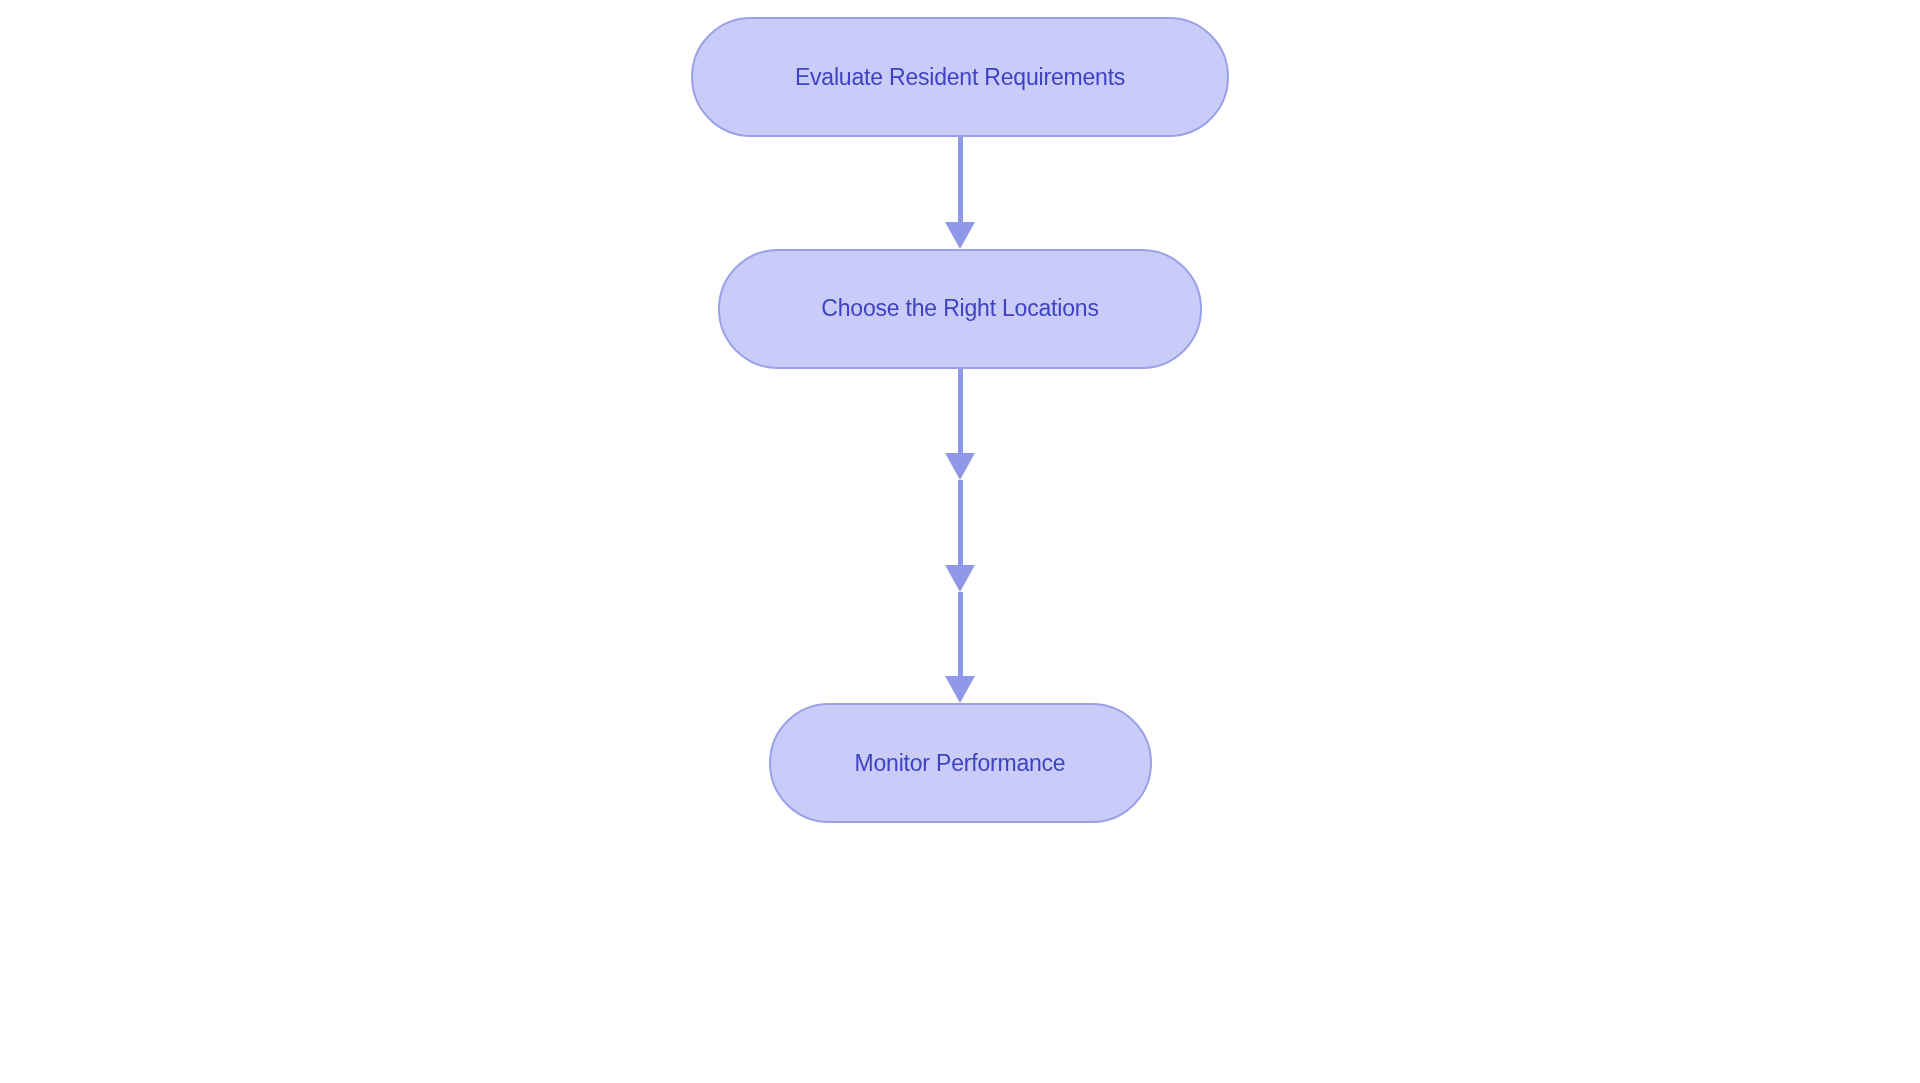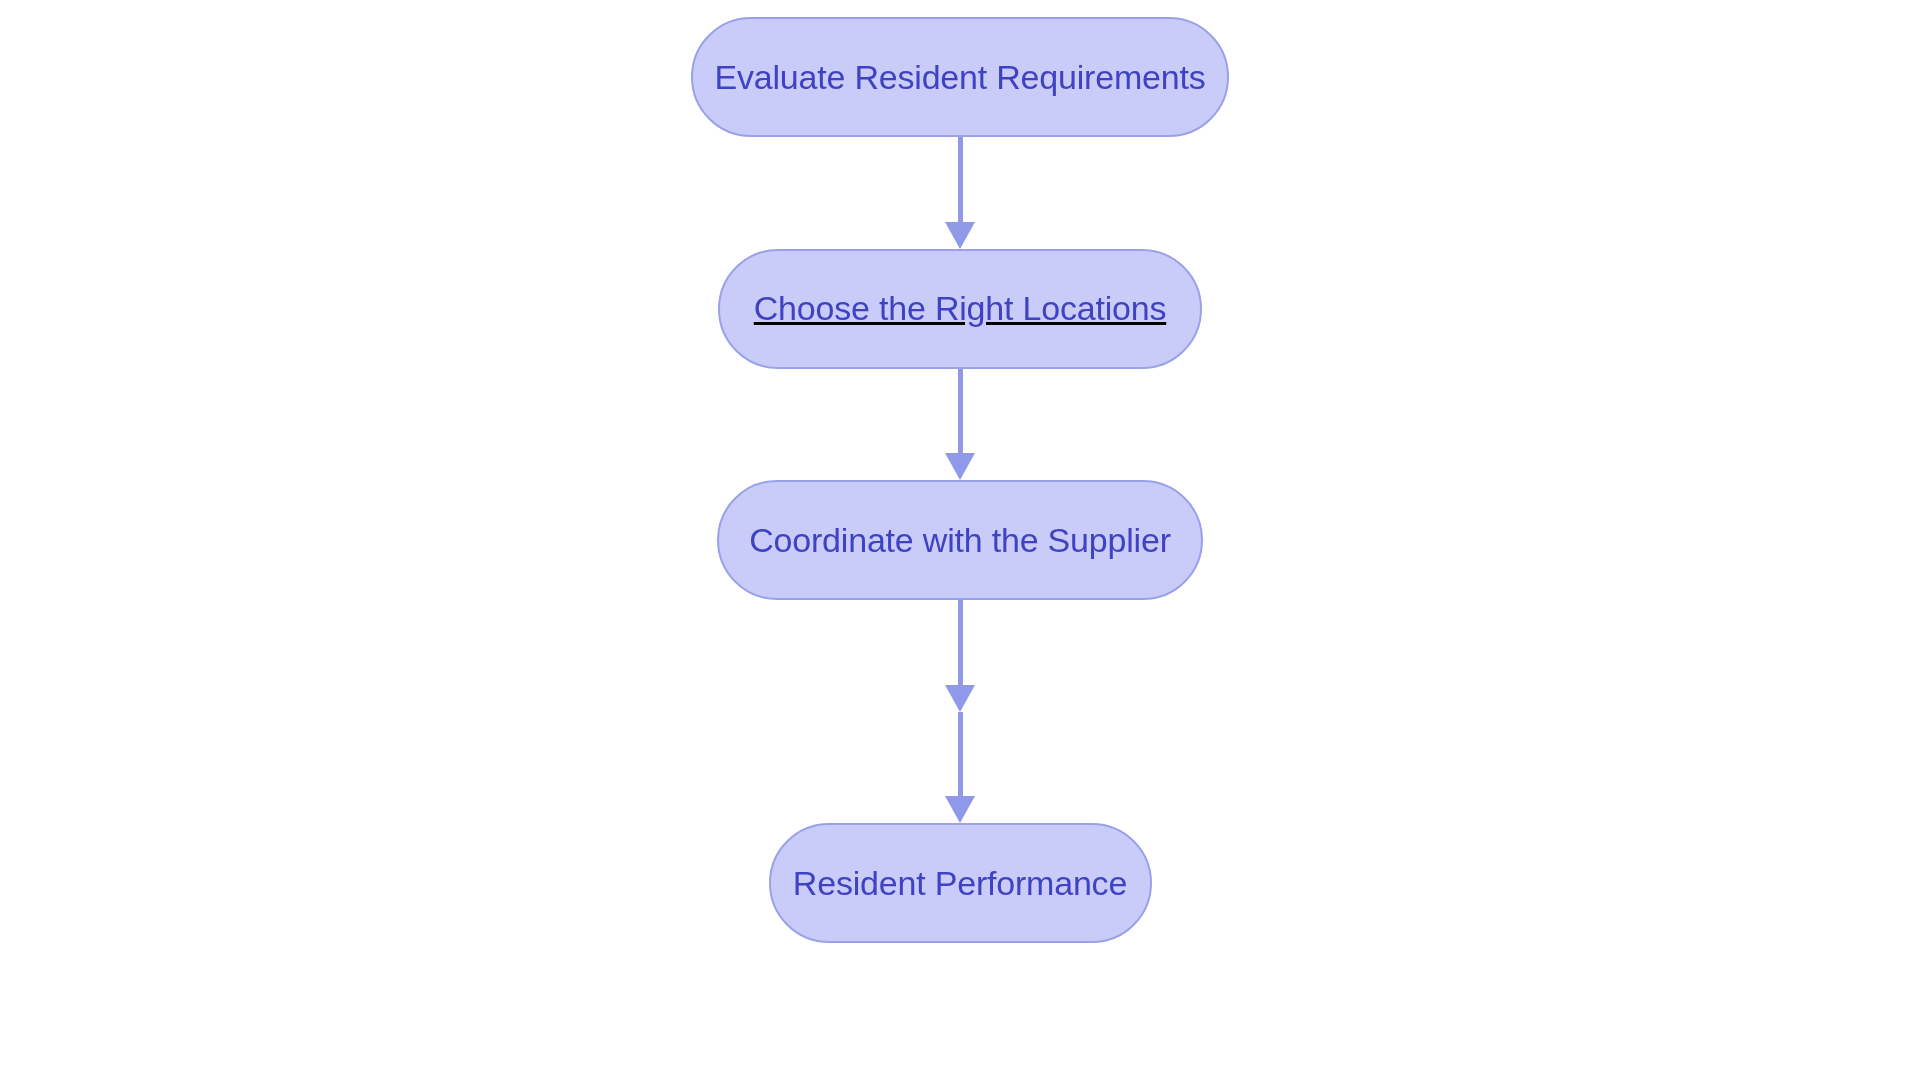--- a/index.html
+++ b/index.html
@@ -31,28 +31,28 @@
     border-radius: 60px;
     background: var(--node-fill);
     border: 2px solid var(--node-border);
     display: flex;
     align-items: center;
     justify-content: center;
     flex: 0 0 auto;
   }
   .node-label {
     color: var(--node-text);
-    font-size: 34px;
+    font-size: 23px;
     font-weight: 400;
     letter-spacing: -0.2px;
     white-space: nowrap;
     text-align: left;
   }
   .node-1 { width: 538px; }
-  .node-2 { width: 484px; text-decoration: underline; }
+  .node-2 { width: 484px; }
   .node-3 { width: 486px; }
   .node-4 { width: 601px; }
   .node-5 { width: 383px; }
   .arrow {
     height: 111.5px;
     display: flex;
     flex-direction: column;
     align-items: center;
     flex: 0 0 auto;
   }
@@ -86,32 +86,29 @@
 
   <div class="node node-2">
     <span class="node-label">Choose the Right Locations</span>
   </div>
 
   <div class="arrow">
     <div class="arrow-shaft"></div>
     <div class="arrow-head"></div>
   </div>
 
-  <div class="node node-3">
-    <span class="node-label">Coordinate with the Supplier</span>
-  </div>
 
   <div class="arrow">
     <div class="arrow-shaft"></div>
     <div class="arrow-head"></div>
   </div>
 
 
   <div class="arrow">
     <div class="arrow-shaft"></div>
     <div class="arrow-head"></div>
   </div>
 
   <div class="node node-5">
-    <span class="node-label">Resident Performance</span>
+    <span class="node-label">Monitor Performance</span>
   </div>
 
 </div>
 
 </body></html>

